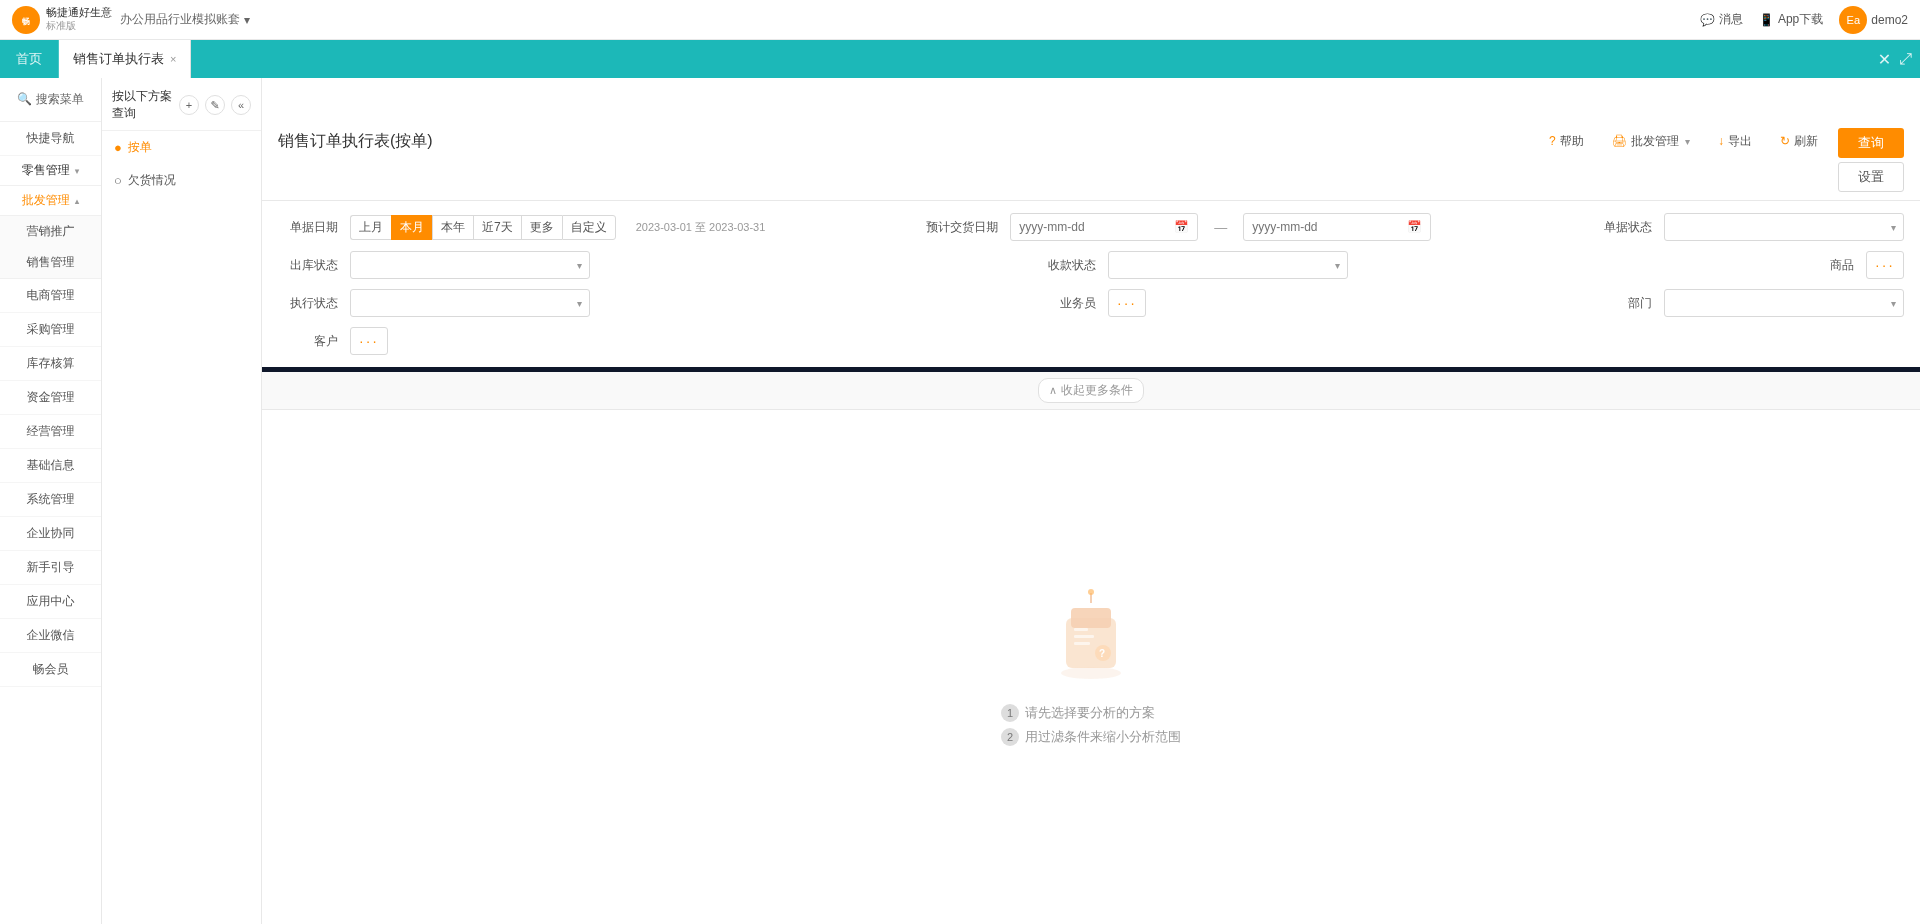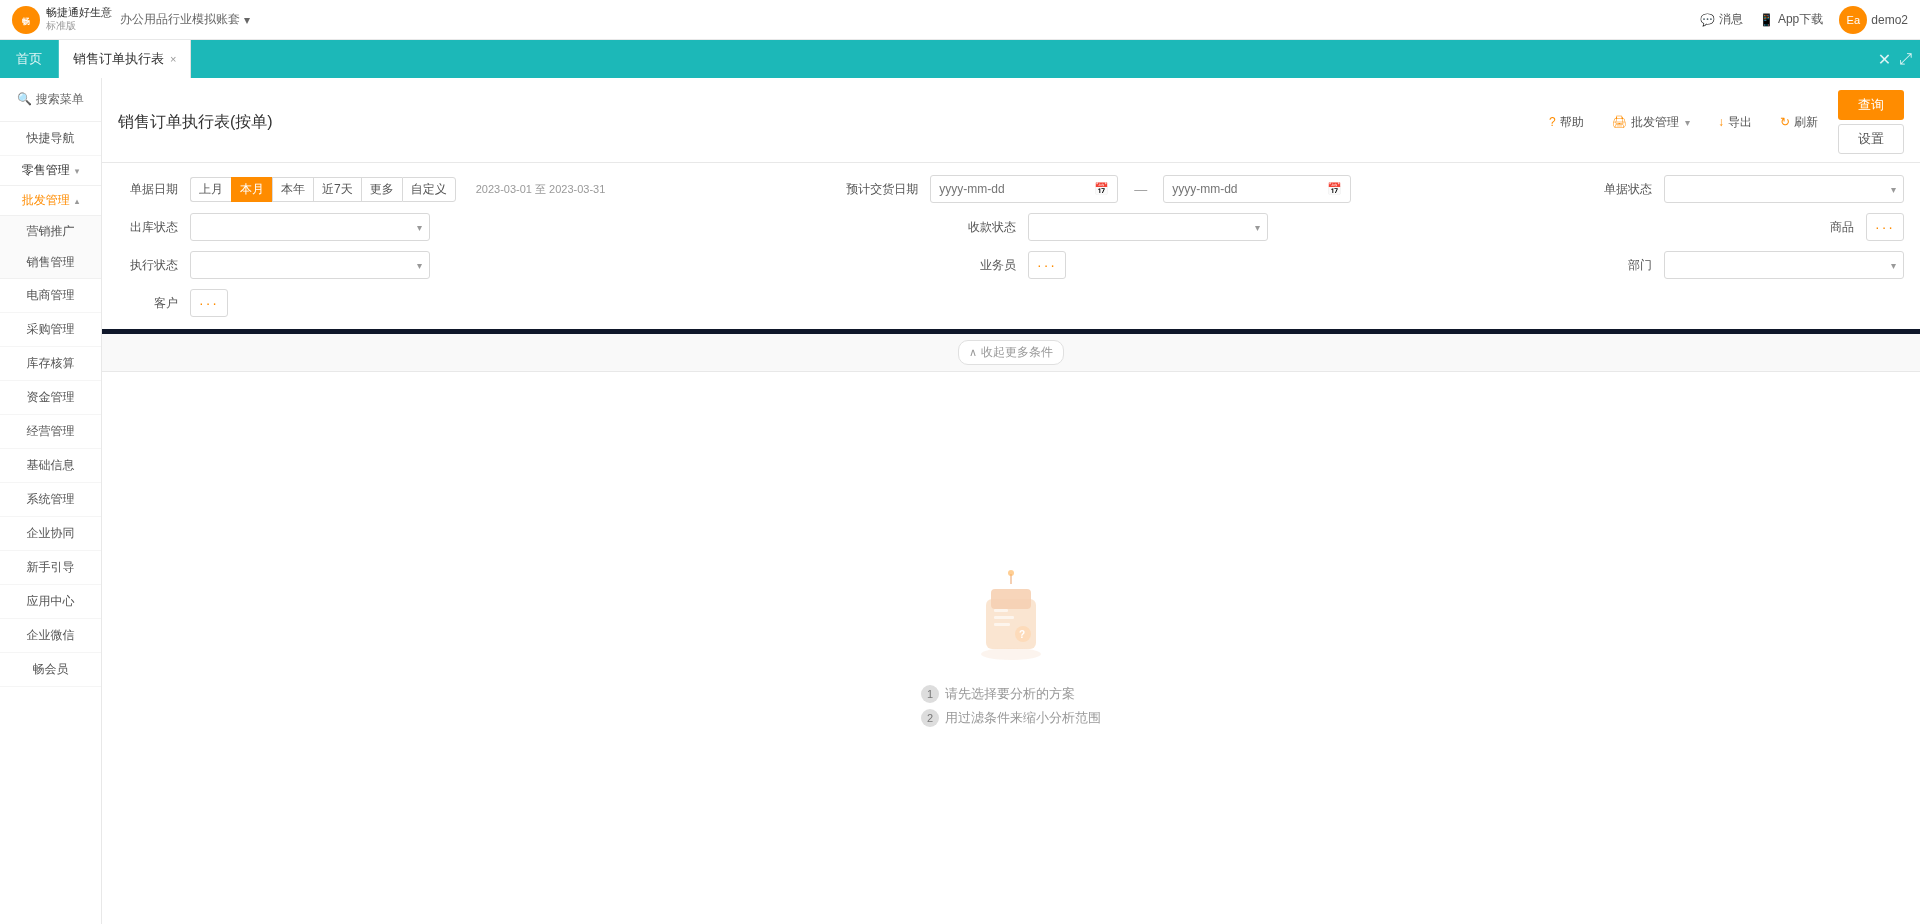--- a/index.html
+++ b/index.html
@@ -183,20 +183,21 @@
     }
     .page-action-btn .icon { color: #ff8c00; }
     .btn-query {
       background: #ff8c00;
       color: #fff;
       border: none;
       padding: 6px 20px;
       border-radius: 3px;
       cursor: pointer;
       font-size: 13px;
+      margin-top: 38px;
     }
     .btn-settings {
       background: #fff;
       color: #555;
       border: 1px solid #d9d9d9;
       padding: 5px 16px;
       border-radius: 3px;
       cursor: pointer;
       font-size: 13px;
     }
@@ -488,20 +489,38 @@
       <span>企业微信</span>
     </div>
     <div class="sidebar-nav-item">
       <span>畅会员</span>
     </div>
   </div>
 
   <div class="content-area">
     <div class="content-split">
 
+      <div class="left-panel">
+        <div class="left-panel-header">
+          <span class="left-panel-title">按以下方案查询</span>
+          <div class="left-panel-icons">
+            <div class="icon-btn">+</div>
+            <div class="icon-btn">✎</div>
+            <div class="icon-btn">«</div>
+          </div>
+        </div>
+        <div class="panel-item active">
+          <span class="panel-item-icon" style="color:#ff8c00;">●</span>
+          <span>按单</span>
+        </div>
+        <div class="panel-item">
+          <span class="panel-item-icon">○</span>
+          <span>欠货情况</span>
+        </div>
+      </div>
 
       <div class="right-main">
 
         <div class="page-header">
           <span class="page-title">销售订单执行表(按单)</span>
           <div class="page-actions">
             <div class="page-action-btn">
               <span class="icon">?</span>
               <span>帮助</span>
             </div>

